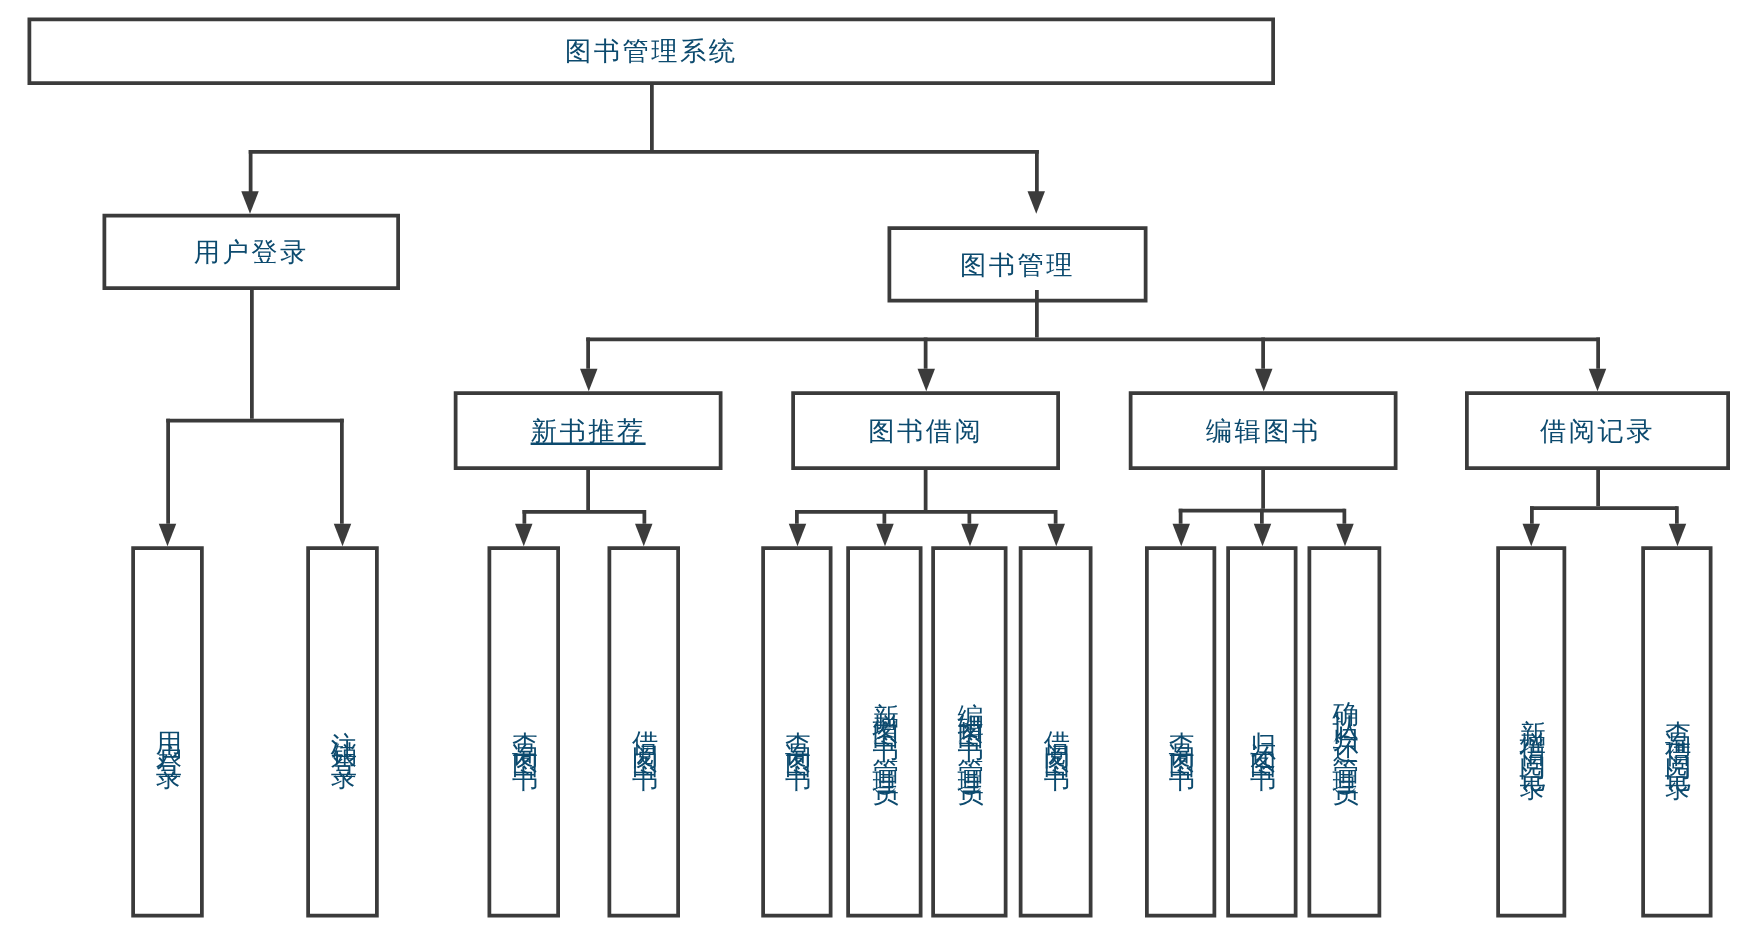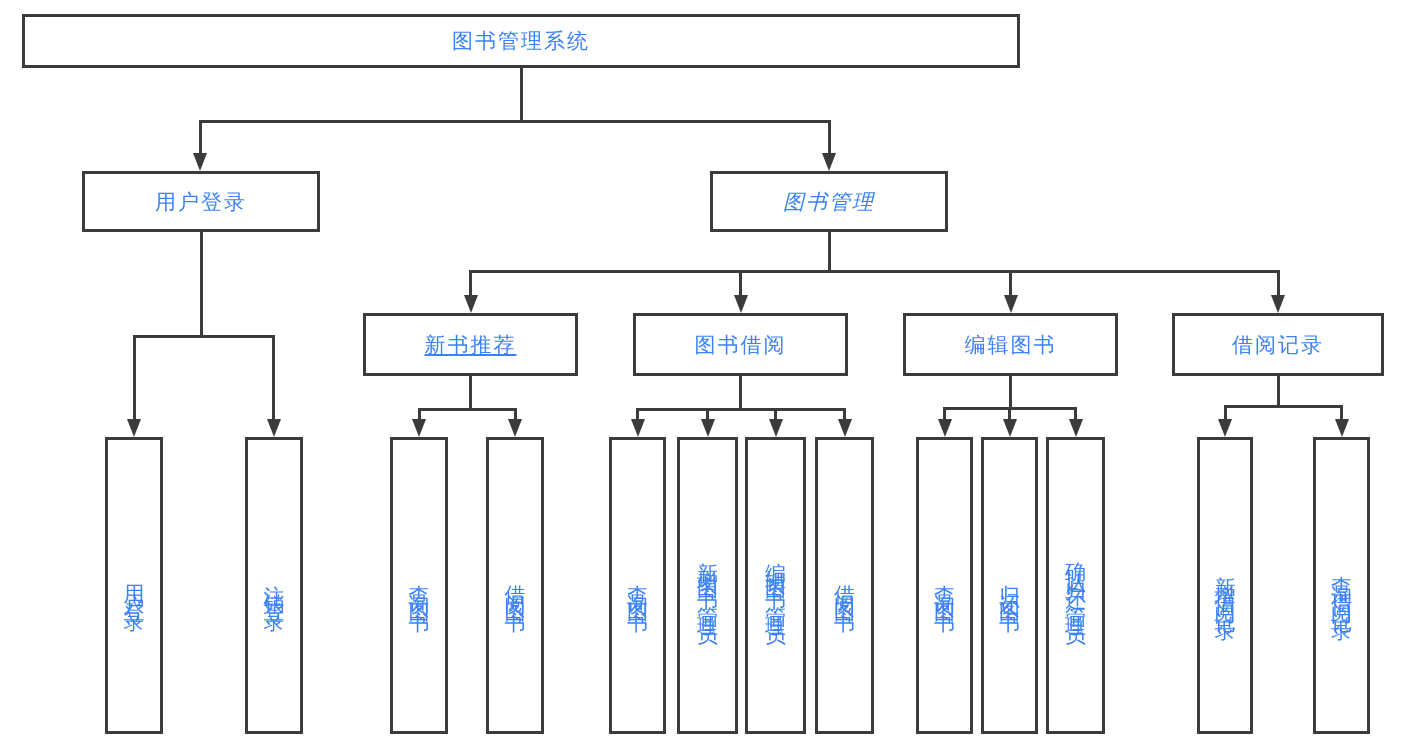--- a/index.html
+++ b/index.html
@@ -12,21 +12,21 @@
   }
   .box{
     position:absolute;
     box-sizing:border-box;
     border:3px solid #3b3b3b;
     background:#ffffff;
     display:flex;
     align-items:center;
     justify-content:center;
     font-size:21px;
-    color:#3b82f6;
+    color:#0c4a6e;
     text-align:center;
     letter-spacing:2px;
   }
   .vbox{
     writing-mode:vertical-rl;
     letter-spacing:9px;
     font-size:21px;
     padding:6px 0;
   }
   .hline,.vline{position:absolute;background:#3b3b3b;}
@@ -49,21 +49,21 @@
 </style>
 </head>
 <body>
 
 <div id="canvas">
 
   <div class="box" style="left:22px;top:14px;width:998px;height:54px;">图书管理系统</div>
 
   <div class="box" style="left:82px;top:171px;width:238px;height:61px;">用户登录</div>
 
-  <div class="box" style="left:710px;top:171px;width:238px;height:61px;font-style:italic;">图书管理</div>
+  <div class="box" style="left:710px;top:181px;width:208px;height:61px;">图书管理</div>
 
   <div class="box" style="left:363px;top:313px;width:215px;height:63px;text-decoration:underline;">新书推荐</div>
 
   <div class="box" style="left:633px;top:313px;width:215px;height:63px;">图书借阅</div>
 
   <div class="box" style="left:903px;top:313px;width:215px;height:63px;">编辑图书</div>
 
   <div class="box" style="left:1172px;top:313px;width:212px;height:63px;">借阅记录</div>
 
   <div class="box vbox" style="left:105px;top:437px;width:58px;height:297px;">用户登录</div>

